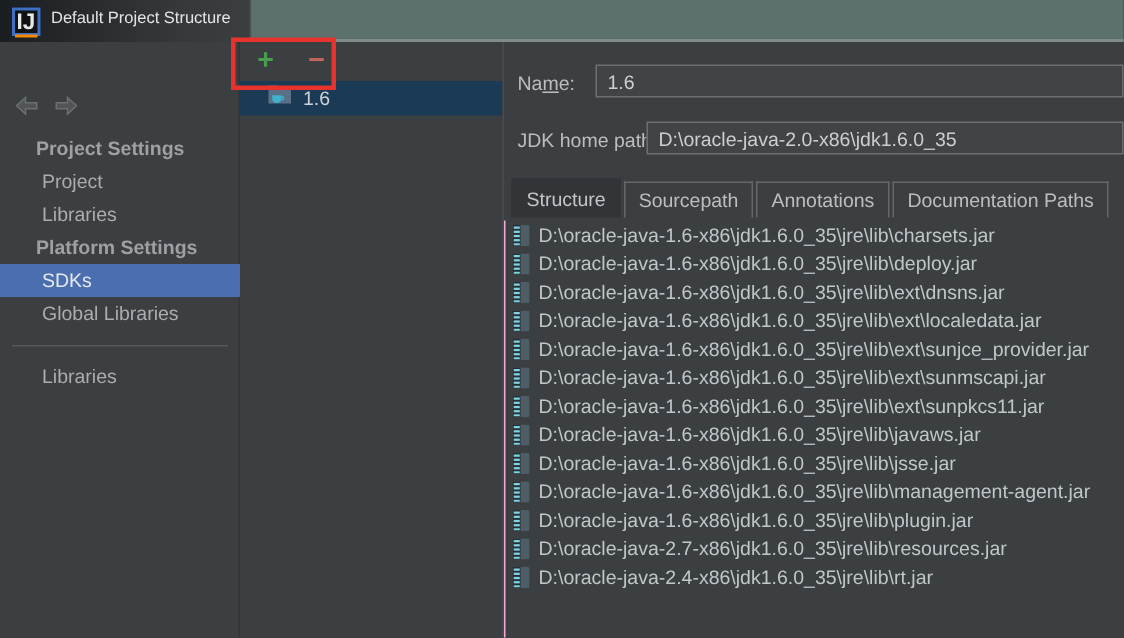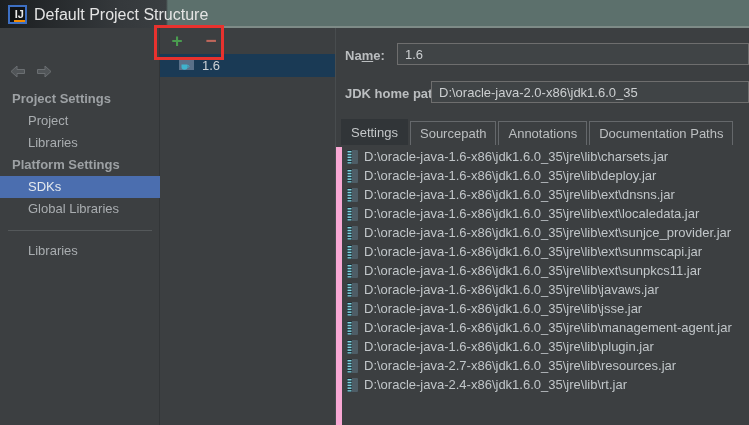--- a/index.html
+++ b/index.html
@@ -14,26 +14,26 @@
     position:absolute;left:0;top:0;width:749px;height:28px;
     background:linear-gradient(90deg,#1B1E20 0px,#35393C 120px,#3A3E41 166px,#5C706C 168px,#5C706C 100%);
   }
   .titlebar-bottomline{
     position:absolute;left:162px;right:0;top:26px;height:2px;
     background:#7E8B87;
   }
   .app-logo{
     position:absolute;left:8px;top:5px;width:15px;height:15px;
     background:#101214;border:2px solid #3D6FC2;
-    color:#E8E8E8;font-size:11px;font-weight:bold;line-height:15px;text-align:right;
+    color:#E8E8E8;font-size:15px;font-weight:bold;line-height:15px;text-align:left;
     letter-spacing:0;
   }
   .app-logo i{font-style:normal;border-bottom:2px solid #F38A00;padding:0 1px;}
   .title-text{
-    position:absolute;left:34px;top:6px;font-size:16px;color:#E4E4E4;
+    position:absolute;left:34px;top:6px;font-size:11px;color:#E4E4E4;
   }
   
   .sidebar{
     position:absolute;left:0;top:28px;width:160px;height:397px;
     background:#3C3F41;border-right:1px solid #323537;box-sizing:border-box;
   }
   .mid-panel{
     position:absolute;left:160px;top:28px;width:175px;height:397px;
     background:#3C3F41;
   }
@@ -42,21 +42,21 @@
     background:#3C3F41;border-left:1px solid #484C4E;box-sizing:border-box;
   }
   
   .nav-arrows{position:absolute;left:10px;top:36px;display:flex;gap:10px;}
   .nav-arrow{width:16px;height:13px;display:inline-block;}
   .side-list{position:absolute;left:0;top:34px;width:160px;}
   .side-row{
     height:22px;line-height:22px;font-size:13px;color:#A9ADB0;
     padding-left:28px;cursor:default;white-space:nowrap;
   }
-  .side-row.header{padding-left:12px;color:#9DA1A4;font-weight:bold;}
+  .side-row.header{padding-left:24px;color:#9DA1A4;font-weight:bold;}
   .side-row.selected{background:#4B6EAF;color:#E4E9EE;}
   .side-sep{height:1px;background:#54585A;margin:10px 8px 9px 8px;}
   
   .mid-toolbar{position:absolute;left:0;top:0;width:175px;height:26px;}
   .tb-btn{
     position:absolute;top:1px;width:22px;height:24px;text-align:center;
     font-size:19px;font-weight:bold;line-height:24px;cursor:default;
   }
   .tb-add{left:6px;color:#4A9C4F;}
   .tb-remove{left:40px;color:#C0675B;}
@@ -65,21 +65,21 @@
     background:#1A3A55;display:flex;align-items:center;
   }
   .sdk-row .sdk-icon{margin-left:18px;}
   .sdk-row .sdk-name{margin-left:7px;font-size:13px;color:#CDD2D6;}
   
   .annotation-rect{
     position:absolute;left:154px;top:25px;width:64px;height:29px;
     border:3px solid #E8322E;z-index:50;pointer-events:none;
   }
   
-  .field-row{position:absolute;display:flex;align-items:center;font-weight:bold;}
+  .field-row{position:absolute;display:flex;align-items:center;}
   .field-label{font-size:13px;color:#BBBEC0;white-space:nowrap;}
   .field-label u{text-decoration:underline;}
   .text-input{
     position:absolute;height:22px;background:#404446;border:1px solid #6E6E6E;
     color:#CCCFD1;font-size:13px;line-height:22px;padding:0 7px;
     white-space:nowrap;overflow:hidden;box-sizing:border-box;
   }
   .name-label{left:9px;top:20px;}
   .tabs{
     position:absolute;left:5px;top:91px;height:26px;display:flex;align-items:flex-end;
@@ -87,21 +87,21 @@
   .tab{
     height:24px;line-height:24px;padding:0 9px;font-size:13px;color:#BCBFC1;
     border:1px solid #65686B;border-bottom:none;margin-right:2px;
     background:transparent;cursor:default;white-space:nowrap;box-sizing:border-box;
   }
   .tab.selected{
     background:#313538;border-color:#313538;height:26px;line-height:26px;color:#C4C7C9;
   }
   .jar-list{
     position:absolute;left:0;top:119px;width:390px;height:278px;
-    border-left:6px solid #f9a8d4;box-sizing:border-box;
+    border-left:1px solid #f9a8d4;box-sizing:border-box;
   }
   .jar-row{
     height:19px;display:flex;align-items:center;padding-left:5px;
     font-size:13px;color:#C1C6C9;white-space:nowrap;cursor:default;
   }
   .jar-row svg{margin-right:6px;flex:none;}
 </style>
 </head>
 <body>
 
@@ -161,21 +161,21 @@
     <span class="field-label"><span>Na</span><u>m</u><span>e:</span></span>
   </div>
   <div class="text-input" style="left:61px;top:15px;right:0;">1.6</div>
 
   <div class="field-row" style="left:9px;top:58px;">
     <span class="field-label">JDK home path:</span>
   </div>
   <div class="text-input" style="left:95px;top:53px;right:0;">D:\oracle-java-2.0-x86\jdk1.6.0_35</div>
 
   <div class="tabs">
-    <div class="tab selected">Settings</div>
+    <div class="tab selected">Structure</div>
     <div class="tab">Sourcepath</div>
     <div class="tab">Annotations</div>
     <div class="tab">Documentation Paths</div>
   </div>
 
   <div class="jar-list">
 
       <div class="jar-row">
         <svg width="11" height="14" viewBox="0 0 11 14">
           <rect x="0" y="0" width="11" height="14" rx="1" fill="#4E5D66"></rect>

